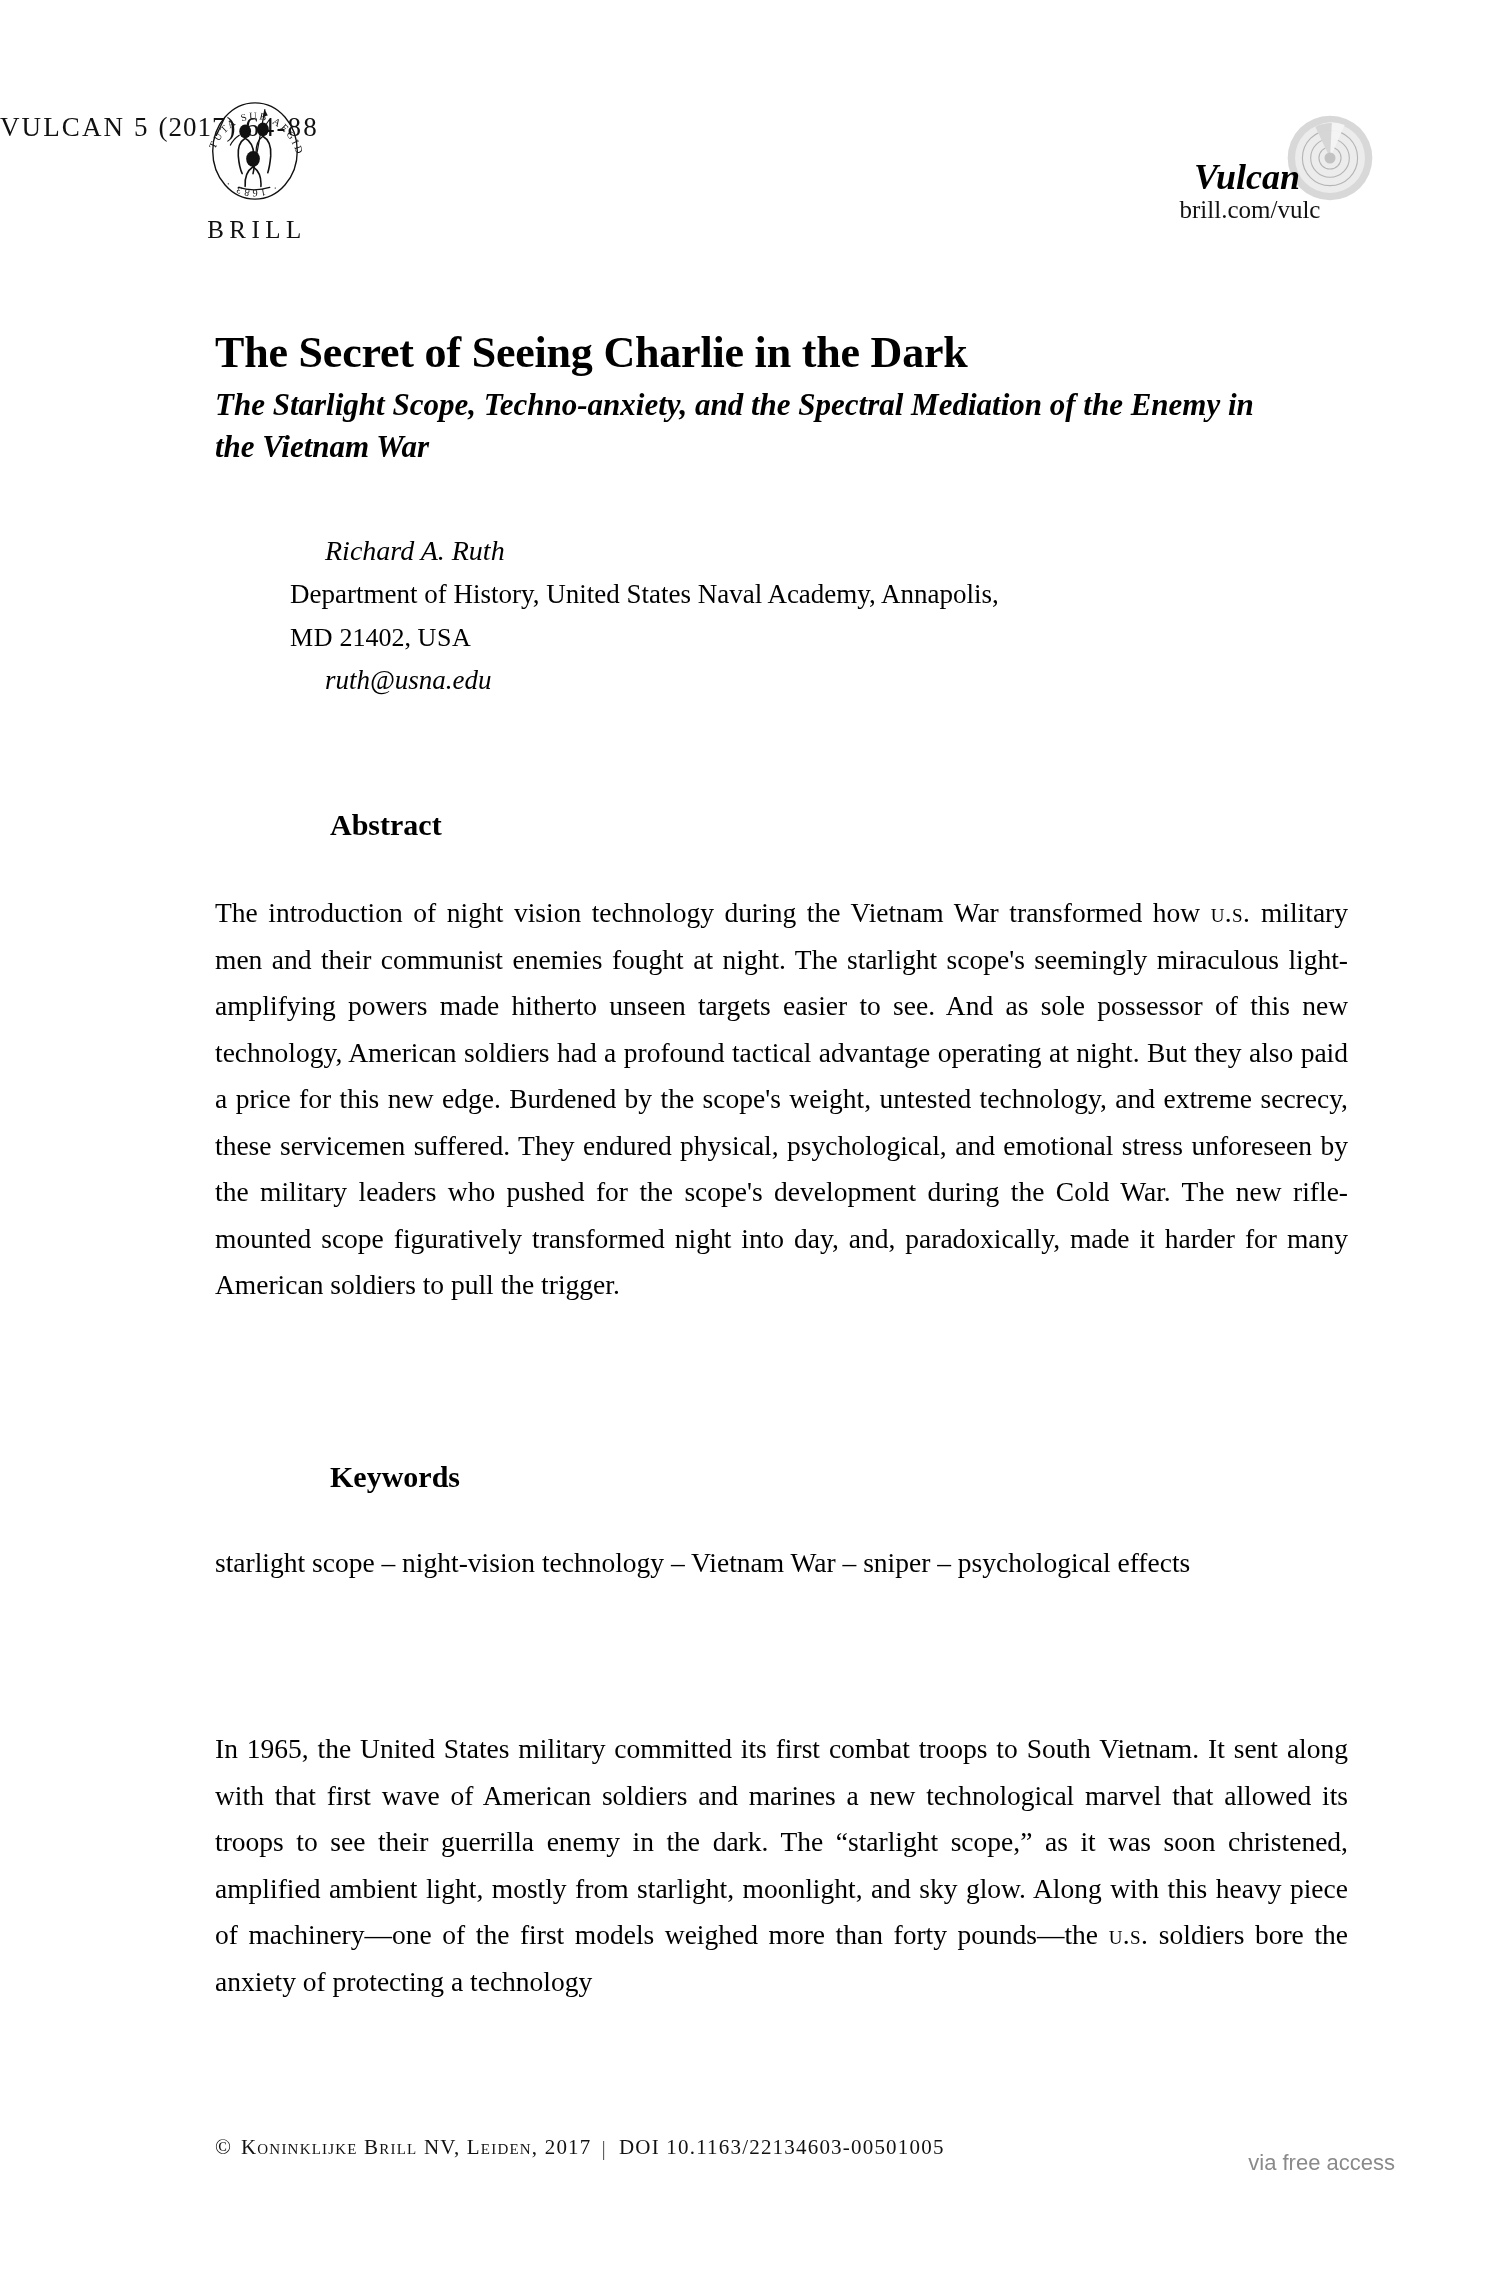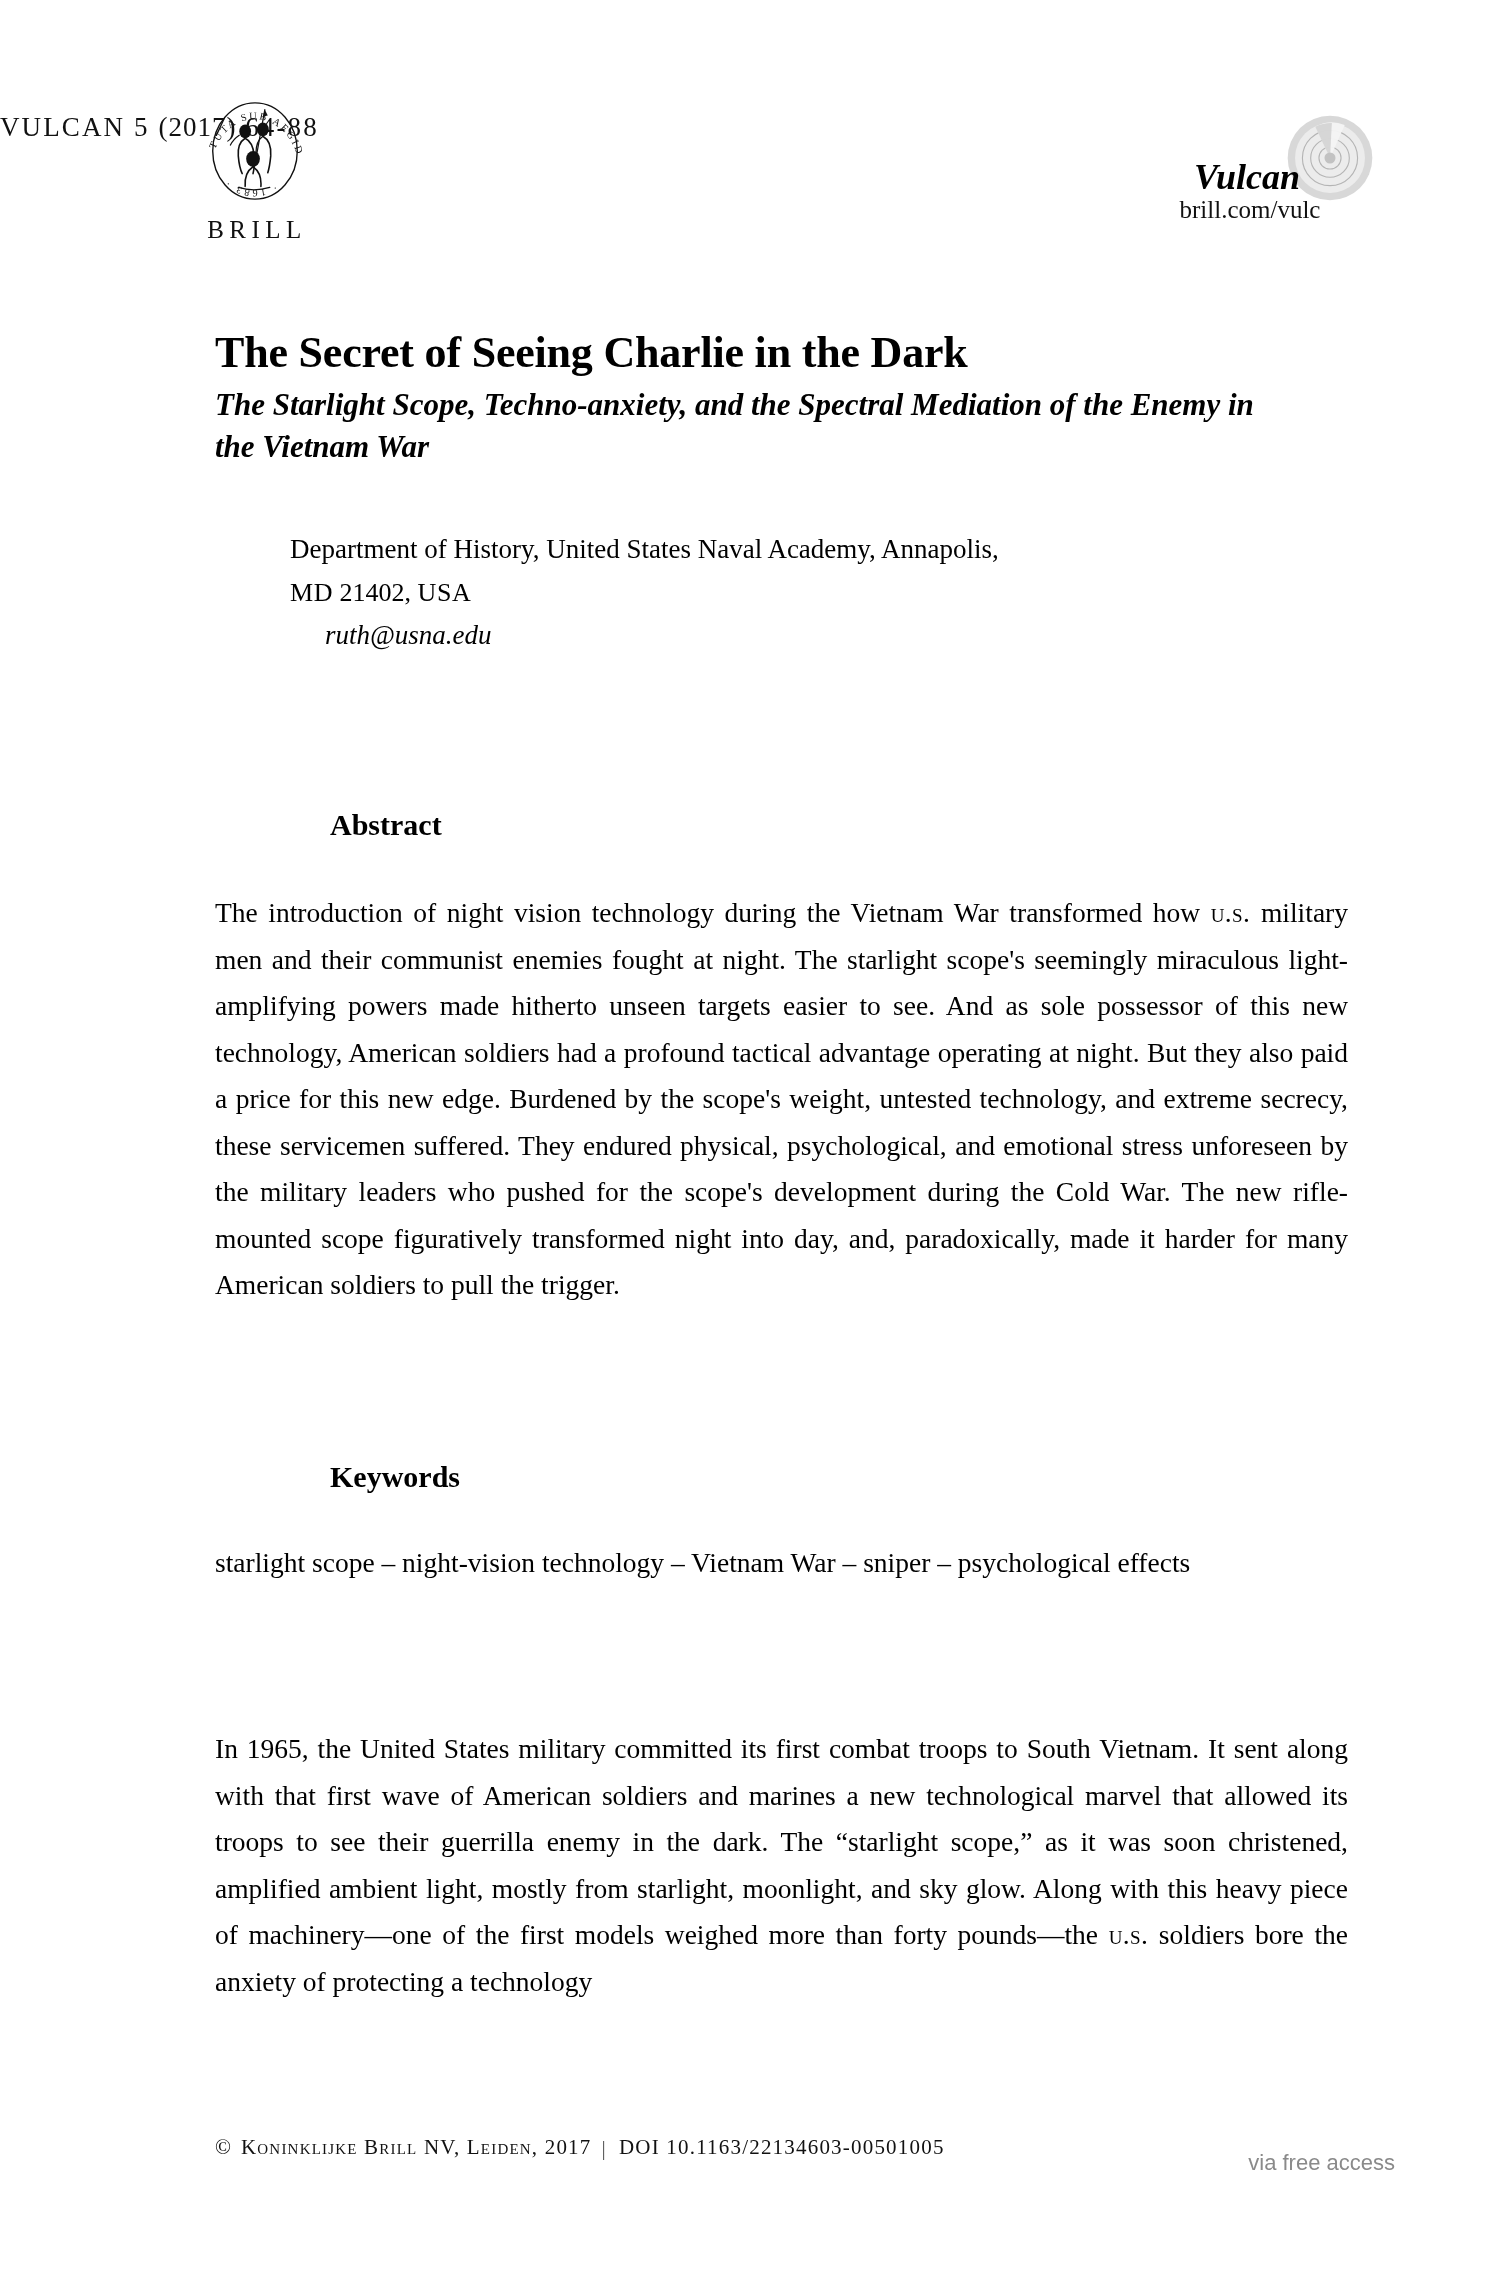--- a/index.html
+++ b/index.html
@@ -298,20 +298,21 @@
       <div class="vulcan-url">brill.com/vulc</div>
     </div>
   </div>
 
   <div class="title-block">
     <h1 class="article-title">The Secret of Seeing Charlie in the Dark</h1>
     <h2 class="article-subtitle">The Starlight Scope, Techno-anxiety, and the Spectral Mediation of the Enemy in the Vietnam War</h2>
   </div>
 
   <div class="author-block">
+    <div class="author-name">Richard A. Ruth</div>
     <div class="author-affil">Department of History, United States Naval Academy, Annapolis,</div>
     <div class="author-addr"><span class="sc">MD</span><span> 21402, </span><span class="sc">USA</span></div>
     <div class="author-email">ruth@usna.edu</div>
   </div>
 
   <div class="section-heading" id="abstract-heading">Abstract</div>
   <div class="body-col" id="abstract-text">
     <p><span>The introduction of night vision technology during the Vietnam War transformed how </span><span class="sc">u.s.</span><span> military men and their communist enemies fought at night. The starlight scope's seemingly miraculous light-amplifying powers made hitherto unseen targets easier to see. And as sole possessor of this new technology, American soldiers had a profound tactical advantage operating at night. But they also paid a price for this new edge. Burdened by the scope's weight, untested technology, and extreme secrecy, these servicemen suffered. They endured physical, psychological, and emotional stress unforeseen by the military leaders who pushed for the scope's development during the Cold War. The new rifle-mounted scope figuratively transformed night into day, and, paradoxically, made it harder for many American soldiers to pull the trigger.</span></p>
   </div>
 

